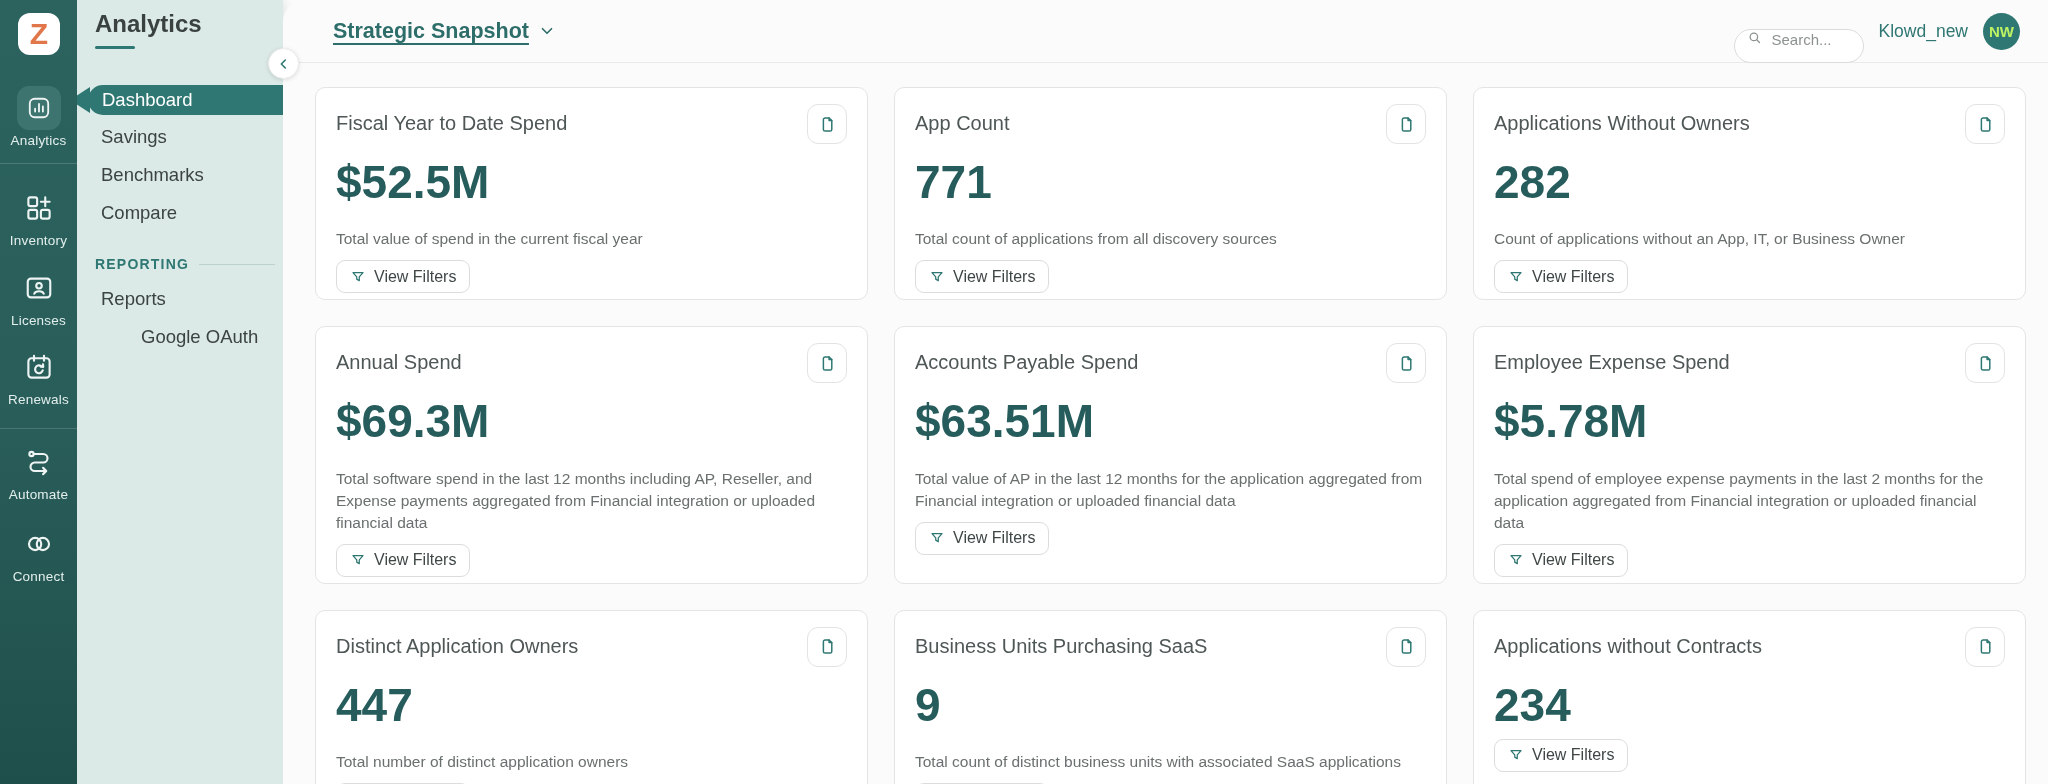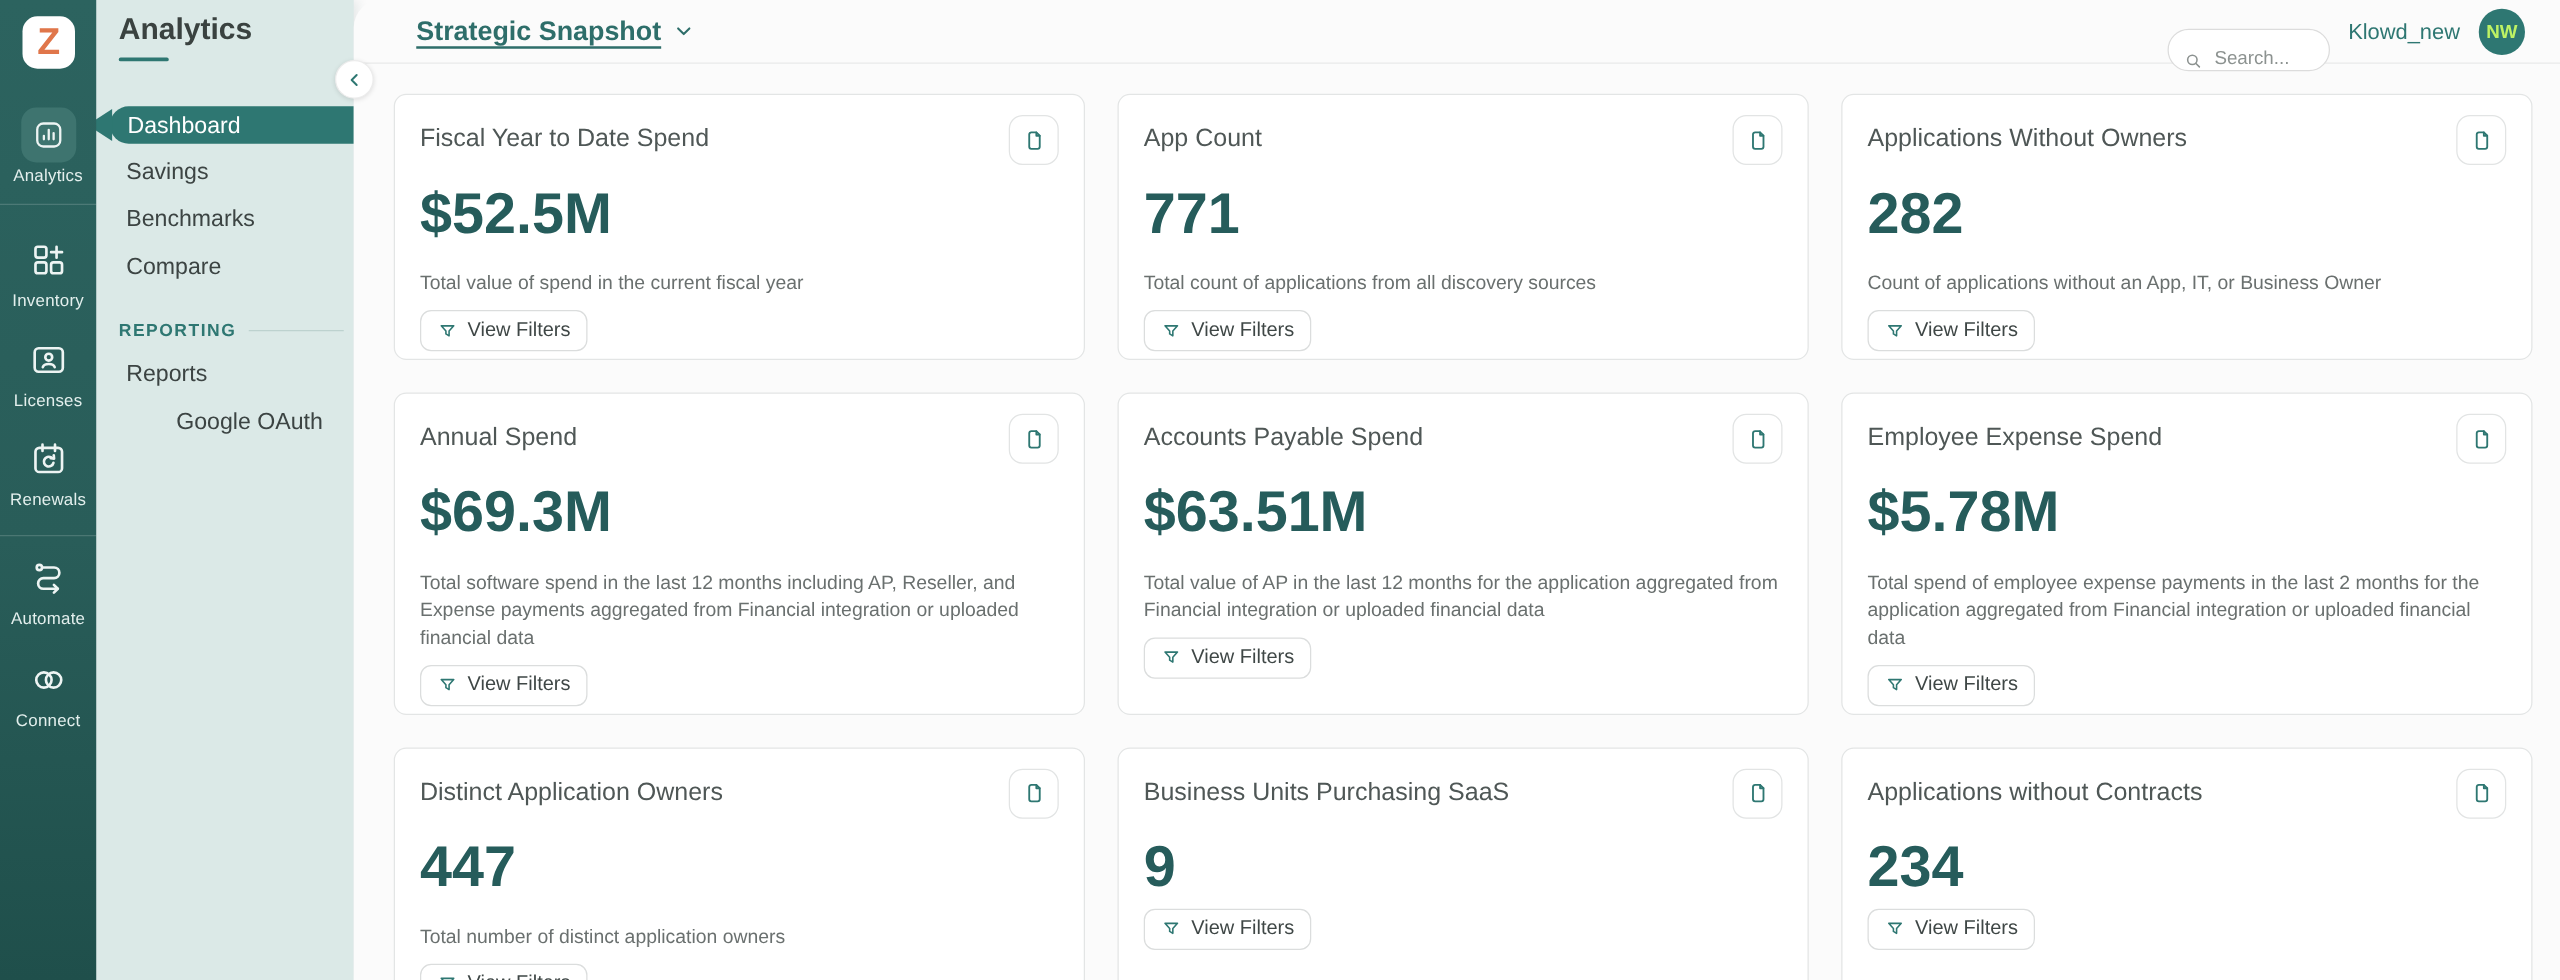--- a/index.html
+++ b/index.html
@@ -32,27 +32,27 @@
   .panel-section .sec-line{flex:1;height:1px;background:#BDD2CF;}
   .pill-tail{position:absolute;left:70px;top:87px;width:20px;height:26px;background:var(--accent);
              clip-path:polygon(100% 0,100% 100%,0 50%);z-index:2;}
   .collapse-btn{position:absolute;left:268px;top:48px;width:31px;height:31px;border-radius:50%;
                 background:#fff;border:1px solid #ECECEC;box-shadow:0 1px 4px rgba(0,0,0,.12);
                 display:flex;align-items:center;justify-content:center;color:var(--accent);cursor:pointer;z-index:4;padding:0;}
 
   
   .main{position:absolute;left:283px;top:0;width:1765px;height:784px;background:#FBFBFB;
         border-top-left-radius:22px;z-index:2;}
-  .main-header{position:relative;height:51px;display:flex;align-items:center;
+  .main-header{position:relative;height:63px;display:flex;align-items:center;
                padding:0 28px 0 50px;border-bottom:1px solid #E9EAEA;gap:40px;}
   .dash-title{display:flex;align-items:center;gap:9px;color:#2E6E6A;cursor:pointer;}
   .dash-title .t{font-size:21.5px;font-weight:700;text-decoration:underline;
                  text-decoration-thickness:2px;text-underline-offset:5px;}
   .header-right{margin-left:auto;display:flex;align-items:center;gap:15px;}
-  .search-pill{display:flex;align-items:flex-end;gap:8px;width:130px;height:34px;border-radius:17px;
+  .search-pill{display:flex;align-items:flex-start;gap:8px;width:130px;height:34px;border-radius:17px;
                border:1px solid #DCDCDC;background:#fff;padding:0 12px;color:#8C9290;margin-top:30px;}
   .search-pill input{border:none;outline:none;width:80px;font-size:15px;color:#555;background:transparent;}
   .search-pill input::placeholder{color:#8C9290;}
   .workspace{font-size:17.5px;font-weight:500;color:var(--accent);}
   .avatar{width:37px;height:37px;border-radius:50%;background:var(--accent);color:#bef264;
           display:flex;align-items:center;justify-content:center;font-size:15px;font-weight:700;cursor:pointer;}
 
   .grid{display:grid;grid-template-columns:repeat(3,1fr);gap:26px;padding:24px 22px 0 32px;}
   .card{background:#fff;border:1px solid #E3E5E5;border-radius:10px;padding:16px 20px 6px 20px;}
   .card-top{display:flex;justify-content:space-between;align-items:flex-start;}
@@ -384,20 +384,21 @@
       <button class="doc-btn">
         <span>
           <svg width="21" height="21" viewBox="0 0 24 24" fill="none" stroke="currentColor" stroke-width="1.7" stroke-linecap="round" stroke-linejoin="round">
             <path d="M13.8 4.5H9.2A1.9 1.9 0 0 0 7.3 6.4v11.2a1.9 1.9 0 0 0 1.9 1.9h5.8a1.9 1.9 0 0 0 1.9-1.9V7.4z"></path>
             <path d="M13.8 4.5v3h3"></path>
           </svg>
         </span>
       </button>
     </div>
     <div class="card-value">9</div>
+    <div class="card-desc">Total count of distinct business units with associated SaaS applications</div>
     <button class="filter-btn">
       <span class="fic">
         <svg width="16" height="16" viewBox="0 0 24 24" fill="none" stroke="currentColor" stroke-width="1.9" stroke-linecap="round" stroke-linejoin="round">
           <path d="M4.5 5.5h15l-5.6 6.3v5.7l-3.8-2.3v-3.4z"></path>
         </svg>
       </span>
       <span class="fl">View Filters</span>
     </button>
   </section>
 

